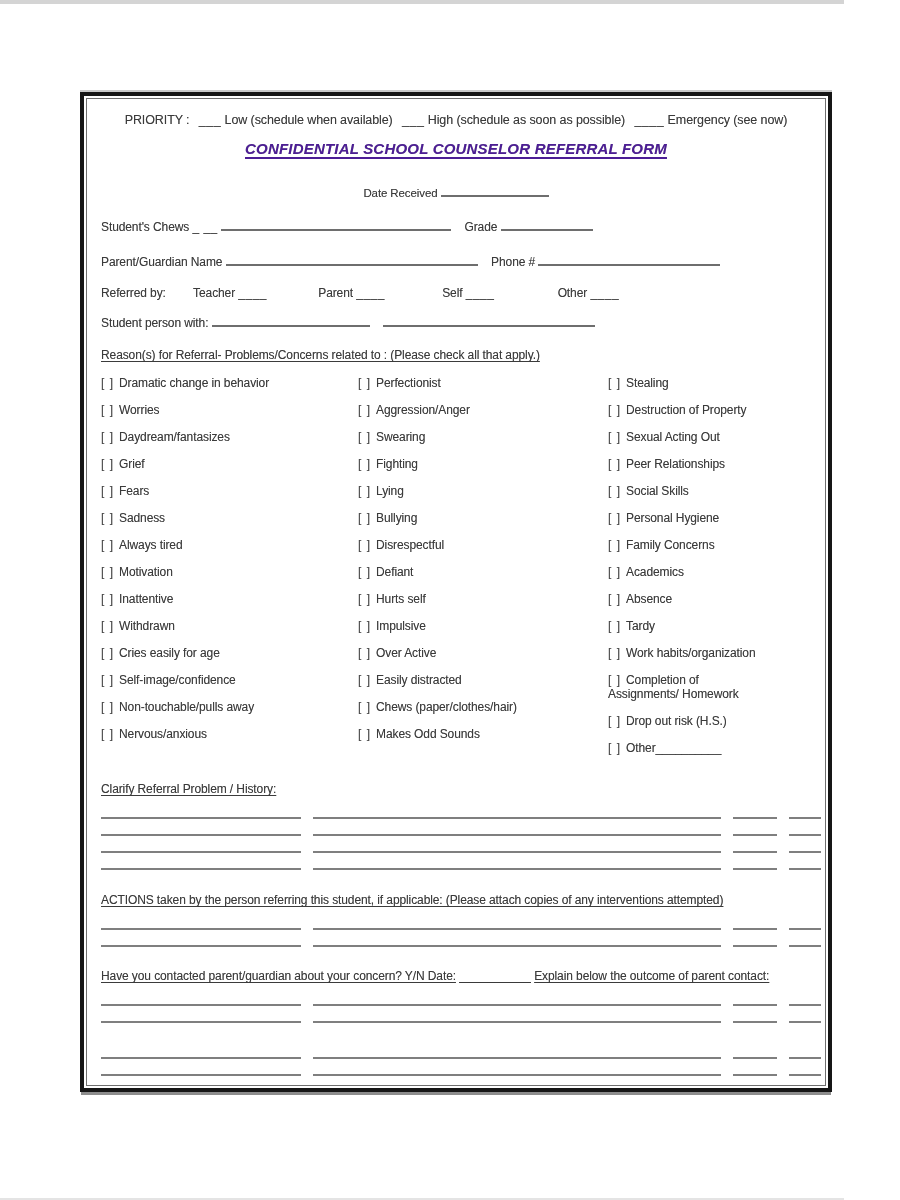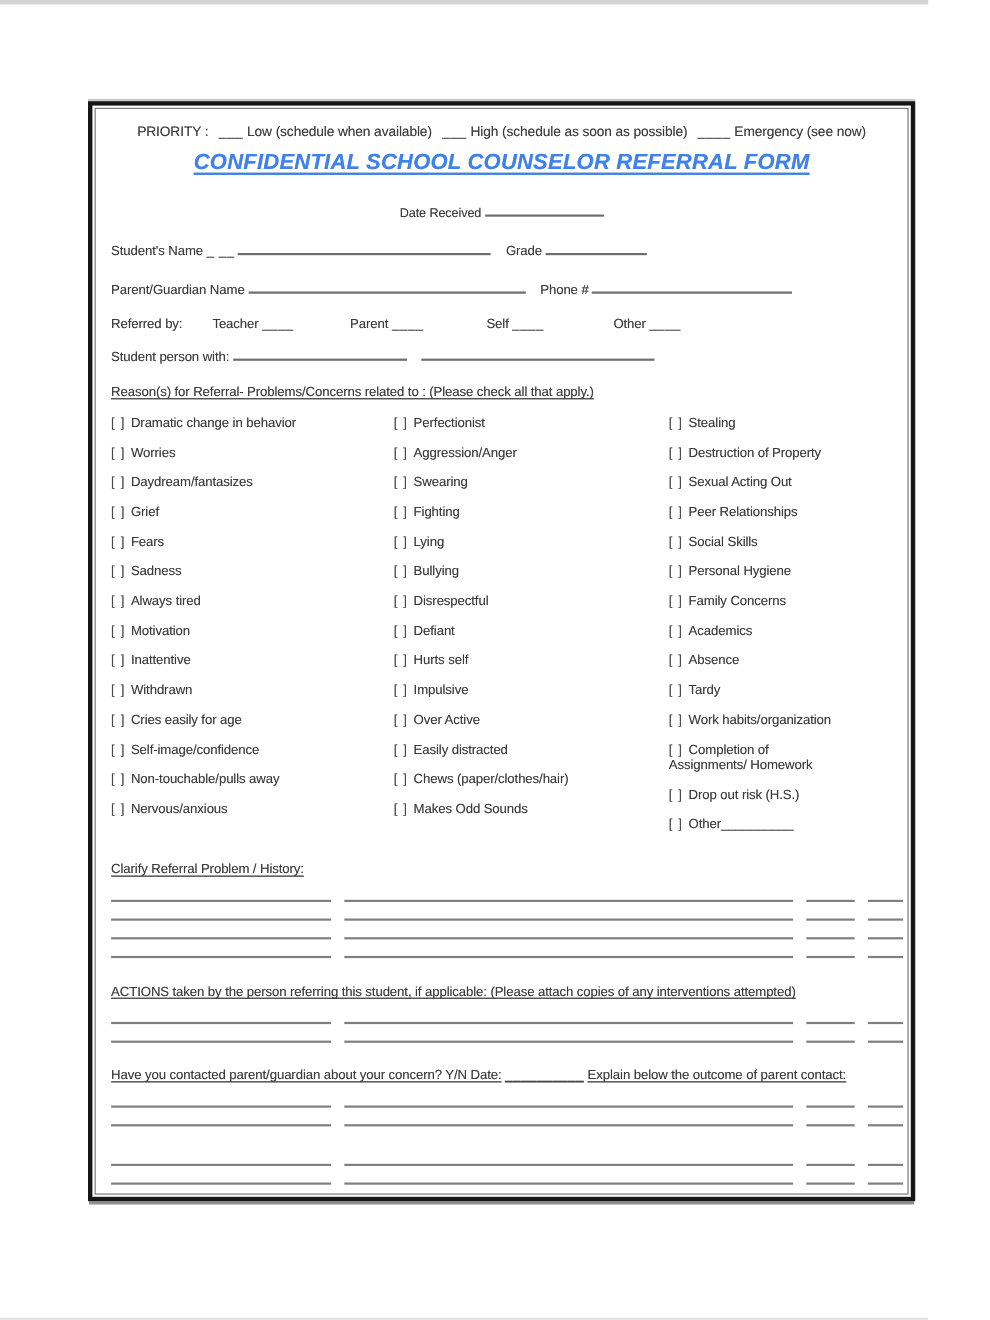--- a/index.html
+++ b/index.html
@@ -22,21 +22,21 @@
     text-shadow:0 0 0.6px rgba(90,90,90,0.55);
   }
 
   .center{text-align:center;}
   .row{white-space:nowrap;}
   .blank{letter-spacing:0.5px;}
 
   .priority-row{margin-top:0;font-size:12.5px;}
   .priority-item{margin-left:6px;}
   .title{
-    margin-top:13px;font-size:20px;font-weight:bold;font-style:italic;color:#3b82f6;
+    margin-top:13px;font-size:15px;font-weight:bold;font-style:italic;color:#4c1d95;
     text-decoration:underline;text-decoration-thickness:2px;text-underline-offset:3px;
     letter-spacing:0.2px;
   }
   .date-row{margin-top:28px;font-size:11.5px;}
 
   .field-row{margin-top:17px;}
   .fl{display:inline-block;height:11px;border-bottom:2px solid #6e6e6e;vertical-align:baseline;}
   .seg-gap{display:inline-block;width:7px;}
 
   .ref-opt{display:inline-block;}
@@ -82,21 +82,21 @@
       </div>
 
       <div class="title center">CONFIDENTIAL SCHOOL COUNSELOR REFERRAL FORM</div>
 
       <div class="date-row center row">
         <span>Date Received</span>
         <span class="fl" style="width:108px;"></span>
       </div>
 
       <div class="field-row row">
-        <span>Student's Name</span>
+        <span>Student's Chews</span>
         <span class="blank">_ __</span>
         <span class="fl" style="width:230px;"></span>
         <span class="seg-gap"></span>
         <span>Grade</span>
         <span class="fl" style="width:92px;"></span>
       </div>
 
       <div class="field-row row" style="margin-top:18px;">
         <span>Parent/Guardian Name</span>
         <span class="fl" style="width:252px;"></span>

